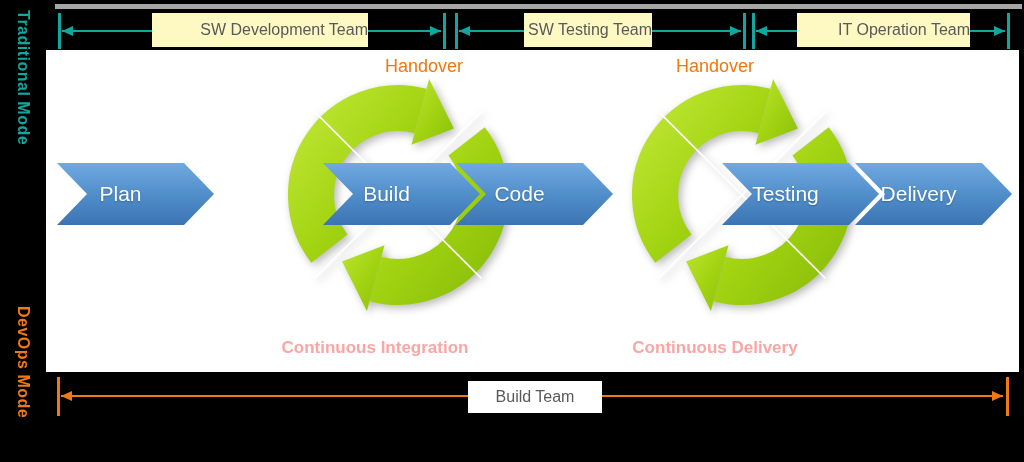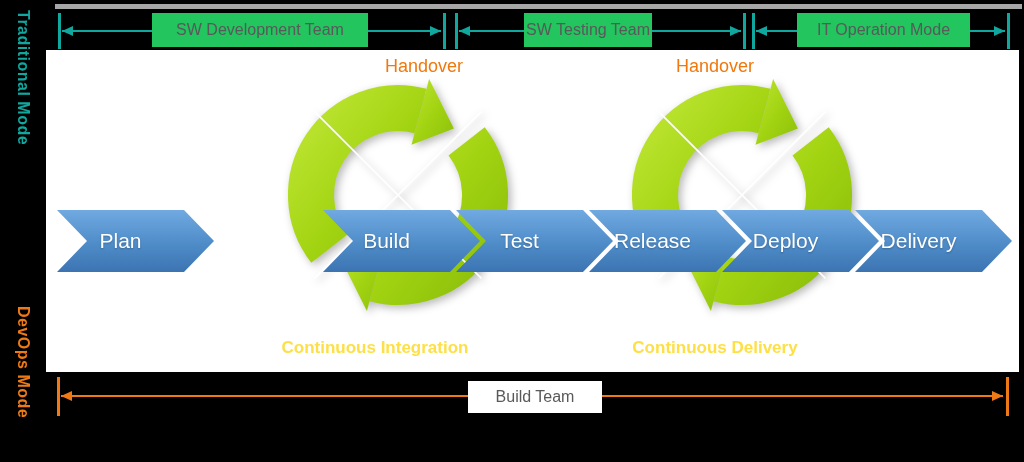--- a/index.html
+++ b/index.html
@@ -28,38 +28,38 @@
   .harrow{position:absolute;height:2px;}
   .harrow.teal{background:var(--teal);top:30px;}
   .harrow.orange{background:var(--orange);top:395px;}
   .harrow::before,.harrow::after{content:"";position:absolute;top:-4px;width:0;height:0;
     border-top:5px solid transparent;border-bottom:5px solid transparent;}
   .harrow.teal::before{left:0;border-right:11px solid var(--teal);}
   .harrow.teal::after{right:0;border-left:11px solid var(--teal);}
   .harrow.orange::before{left:0;border-right:11px solid var(--orange);}
   .harrow.orange::after{right:0;border-left:11px solid var(--orange);}
 
-  .team-box{position:absolute;top:13px;height:34px;background:#22c55e;color:var(--gray-text);
-    font-size:16px;line-height:34px;text-align:center;}
+  .team-box{position:absolute;top:13px;height:34px;background:#fef9c3;color:var(--gray-text);
+    font-size:16px;line-height:34px;text-align:right;}
   .devops-box{position:absolute;left:468px;top:381px;width:134px;height:32px;background:#fff;
     color:var(--gray-text);font-size:16px;line-height:32px;text-align:center;}
 
   
   .chev{position:absolute;top:163px;width:157px;height:62px;
     background:linear-gradient(180deg,#71A9E1 0%,#4E8CC8 55%,#3C74B2 100%);
     clip-path:polygon(0 0,calc(100% - 30px) 0,100% 50%,calc(100% - 30px) 100%,0 100%,30px 50%);
-    filter:drop-shadow(2px 3px 2px rgba(80,80,80,.45));margin-top:47px;}
+    filter:drop-shadow(2px 3px 2px rgba(80,80,80,.45));}
   .chev span{position:absolute;left:0;top:0;width:127px;height:62px;line-height:62px;
     text-align:center;color:#fff;font-size:21px;text-shadow:0 1px 2px rgba(0,0,0,.25);}
 
   
   .cycle{position:absolute;top:75px;width:240px;height:240px;}
   .cycle svg{filter:drop-shadow(3px 3px 4px rgba(0,0,0,.28));}
   .handover{position:absolute;top:56px;width:130px;text-align:left;color:#F0780C;font-size:18px;}
-  .caption{position:absolute;top:338px;width:200px;text-align:center;color:#fde047;font-size:17px;font-weight:bold;}
+  .caption{position:absolute;top:338px;width:200px;text-align:center;color:#fca5a5;font-size:17px;font-weight:bold;}
 </style>
 </head>
 <body>
 
 <div class="stage-wrap">
 
   <svg width="0" height="0" style="position:absolute" aria-hidden="true">
     <defs>
       <linearGradient id="gg" x1="0" y1="0" x2="1" y2="1">
         <stop offset="0" stop-color="#BCE431"></stop>
@@ -81,21 +81,21 @@
   <div class="vbar teal" style="left:743px"></div>
   <div class="vbar teal" style="left:752px"></div>
   <div class="vbar teal" style="left:1007px"></div>
 
   <div class="harrow teal" style="left:62px;width:379px"></div>
   <div class="harrow teal" style="left:459px;width:282px"></div>
   <div class="harrow teal" style="left:756px;width:249px"></div>
 
   <div class="team-box" style="left:152px;width:216px">SW Development Team</div>
   <div class="team-box" style="left:524px;width:128px">SW Testing Team</div>
-  <div class="team-box" style="left:797px;width:173px">IT Operation Mode</div>
+  <div class="team-box" style="left:797px;width:173px">IT Operation Team</div>
 
   <div class="cycle" style="left:278px">
     <svg width="240" height="240" viewBox="0 0 240 240">
       <path d="M 51.4 173.6 A 87 87 0 0 1 142.5 36.0" fill="none" stroke="url(#gg)" stroke-width="46"></path>
       <path d="M 188.6 66.4 A 87 87 0 0 1 97.5 204.0" fill="none" stroke="url(#gg)" stroke-width="46"></path>
       <path d="M 203.4 36.6 L 36.6 203.4" stroke="#fff" stroke-width="1.6"></path>
       <path d="M 203.4 203.4 L 36.6 36.6" stroke="#fff" stroke-width="1.6"></path>
       <polygon points="133.5,69.8 151.1,4.1 175.9,53.4" fill="url(#gg)"></polygon>
       <polygon points="106.5,170.2 88.9,235.9 64.1,186.6" fill="url(#gg)"></polygon>
     </svg>
@@ -114,27 +114,24 @@
   <div class="handover" style="left:385px">Handover</div>
   <div class="handover" style="left:676px">Handover</div>
 
   <div class="chev" style="left:57px">
       <span>Plan</span>
     </div>
   <div class="chev" style="left:323px">
       <span>Build</span>
     </div>
   <div class="chev" style="left:456px">
-      <span>Test</span>
-    </div>
-  <div class="chev" style="left:589px">
-      <span>Release</span>
+      <span>Code</span>
     </div>
   <div class="chev" style="left:722px">
-      <span>Deploy</span>
+      <span>Testing</span>
     </div>
   <div class="chev" style="left:855px">
       <span>Delivery</span>
     </div>
 
   <div class="caption" style="left:275px">Continuous Integration</div>
   <div class="caption" style="left:615px">Continuous Delivery</div>
 
   <div class="vbar orange" style="left:57px"></div>
   <div class="vbar orange" style="left:1006px"></div>

